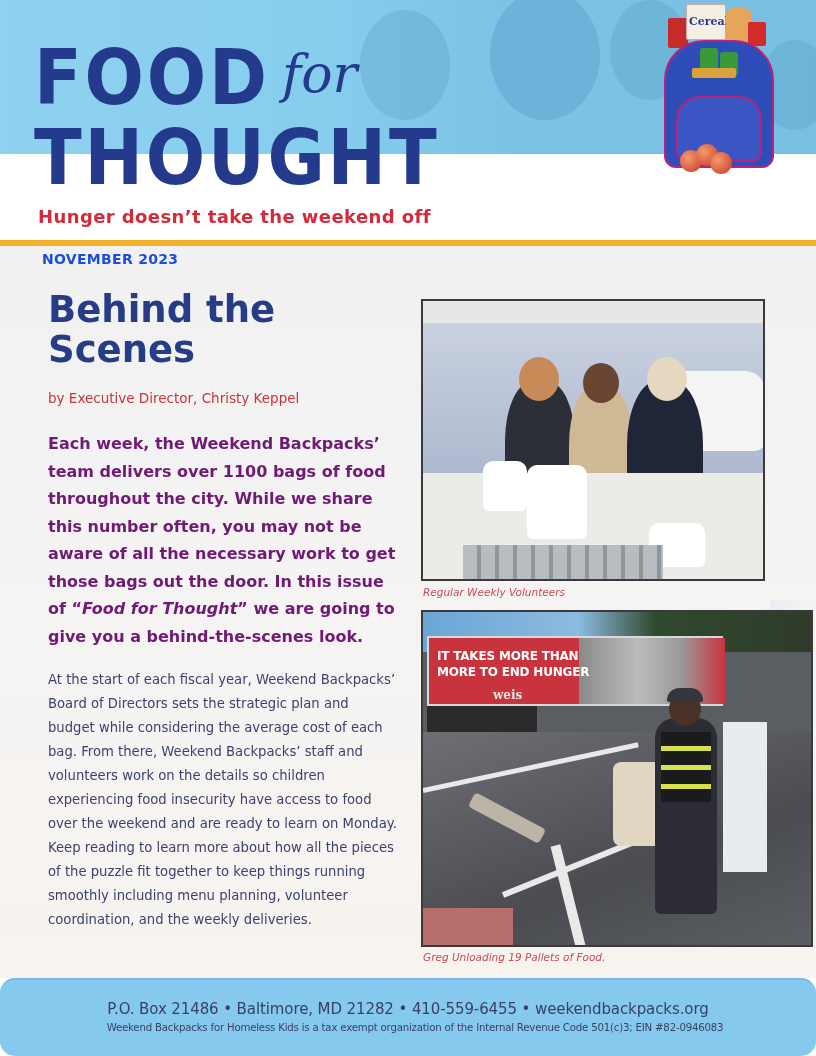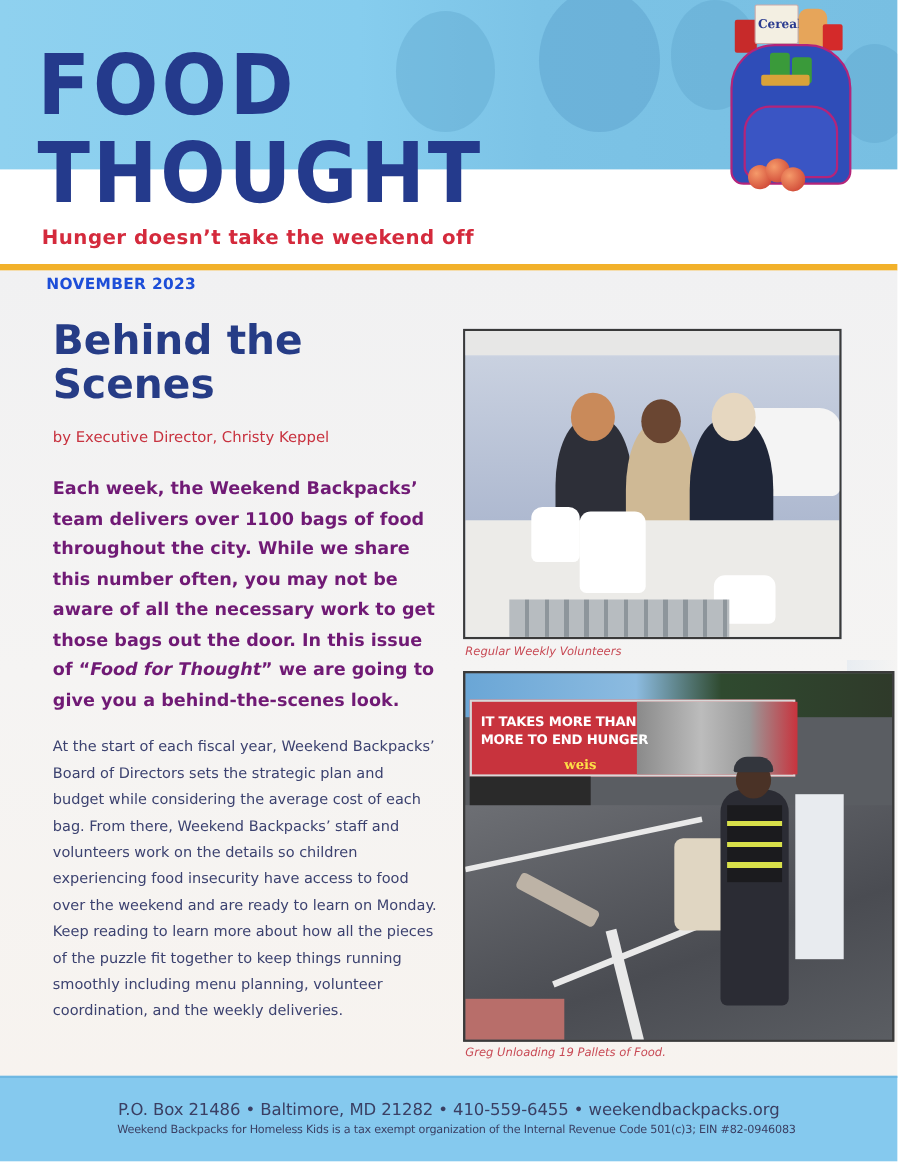--- a/index.html
+++ b/index.html
@@ -124,21 +124,21 @@
   .pb2 { left: 104px; top: 164px; width: 60px; height: 74px; }
   .pb3 { left: 226px; top: 222px; width: 56px; height: 44px; }
   .p1-cans { position: absolute; left: 40px; top: 244px; width: 200px; height: 34px; background: repeating-linear-gradient(90deg, #b7bcc0 0 14px, #8e969c 14px 18px); }
 
   
   .p2-sky { position: absolute; left: 0; top: 0; width: 100%; height: 40px; background: linear-gradient(90deg, #6aa6d6 0%, #8cbbe0 40%, #2f4a2f 60%, #2f3a2a 100%); }
   .p2-truck { position: absolute; left: 4px; top: 24px; width: 296px; height: 70px; background: #c8333d; border: 2px solid #d8d8d8; }
   .p2-truck-text {
     position: absolute; left: 8px; top: 10px; font-weight: bold; font-size: 12px; line-height: 16px; color: #ffffff; letter-spacing: -0.2px;
   }
-  .p2-truck-brand { position: absolute; left: 84px; top: 50px; font-family: "DejaVu Serif", serif; font-weight: bold; font-size: 12px; color: #fde047; }
+  .p2-truck-brand { position: absolute; left: 64px; top: 50px; font-family: "DejaVu Serif", serif; font-weight: bold; font-size: 12px; color: #e5e5e5; }
   .p2-truck-faces { position: absolute; left: 150px; top: 0; width: 146px; height: 66px; background: linear-gradient(90deg, #8a8a8a 0%, #bcbcbc 40%, #9a9a9a 70%, #c8333d 100%); }
   .p2-wheels { position: absolute; left: 4px; top: 94px; width: 110px; height: 26px; background: #2a2a2a; }
   .p2-ground { position: absolute; left: 0; top: 120px; width: 100%; height: 217px; background: linear-gradient(160deg, #6d6f74 0%, #4a4c52 60%, #5b5e63 100%); }
   .p2-line { position: absolute; background: #e9e9e9; }
   .pl1 { left: 0; top: 176px; width: 220px; height: 5px; transform: rotate(-12deg); transform-origin: left; }
   .pl2 { left: 80px; top: 280px; width: 140px; height: 6px; transform: rotate(-22deg); transform-origin: left; }
   .pl3 { left: 140px; top: 232px; width: 10px; height: 104px; transform: rotate(-14deg); }
   .p2-curb { position: absolute; left: 44px; top: 198px; width: 80px; height: 16px; background: #bdb3a6; transform: rotate(28deg); border-radius: 4px; }
   .p2-brick { position: absolute; left: 0; top: 296px; width: 90px; height: 41px; background: #b86e6a; }
   .p2-pallet { position: absolute; left: 300px; top: 110px; width: 44px; height: 150px; background: #e8ebef; }
@@ -152,21 +152,21 @@
     position: absolute; font-style: italic; font-size: 10.5px; color: #c84a55;
   }
   .caption-1 { left: 423px; top: 586px; }
   .caption-2 { left: 423px; top: 951px; }
 
   .bg-deco { position: absolute; left: 770px; top: 600px; width: 46px; height: 300px; background: linear-gradient(90deg, rgba(220,230,240,0.5), rgba(255,255,255,0)); }
 
   
   .footer {
     position: absolute; left: 0; top: 978px; width: 816px; height: 78px;
-    background: #85c9ee; border-top: 2px solid #6fb8e2;
+    background: #85c9ee; border-top: 2px solid #6fb8e2; border-radius: 15px;
   }
   .footer-line1 {
     position: absolute; left: 0; top: 20px; width: 816px; text-align: center;
     font-size: 15px; color: #3a3f63; letter-spacing: -0.1px;
   }
   .footer-line2 {
     position: absolute; left: 7px; top: 42px; width: 816px; text-align: center;
     font-size: 10.2px; color: #3a3f63; letter-spacing: -0.2px;
   }
 </style>
@@ -175,20 +175,21 @@
 
 <header class="header">
   <div class="header-band">
     <div class="face f1"></div>
     <div class="face f2"></div>
     <div class="face f3"></div>
     <div class="face f4"></div>
   </div>
 
   <div class="title-food">FOOD</div>
+  <div class="title-for">for</div>
   <div class="title-thought">THOUGHT</div>
   <div class="tagline">Hunger doesn’t take the weekend off</div>
 
   <div class="backpack-area">
     <div class="bp-item bp-box1"></div>
     <div class="bp-item bp-cereal">
         <span>Cereal</span>
       </div>
     <div class="bp-item bp-bread"></div>
     <div class="bp-item bp-milk"></div>

